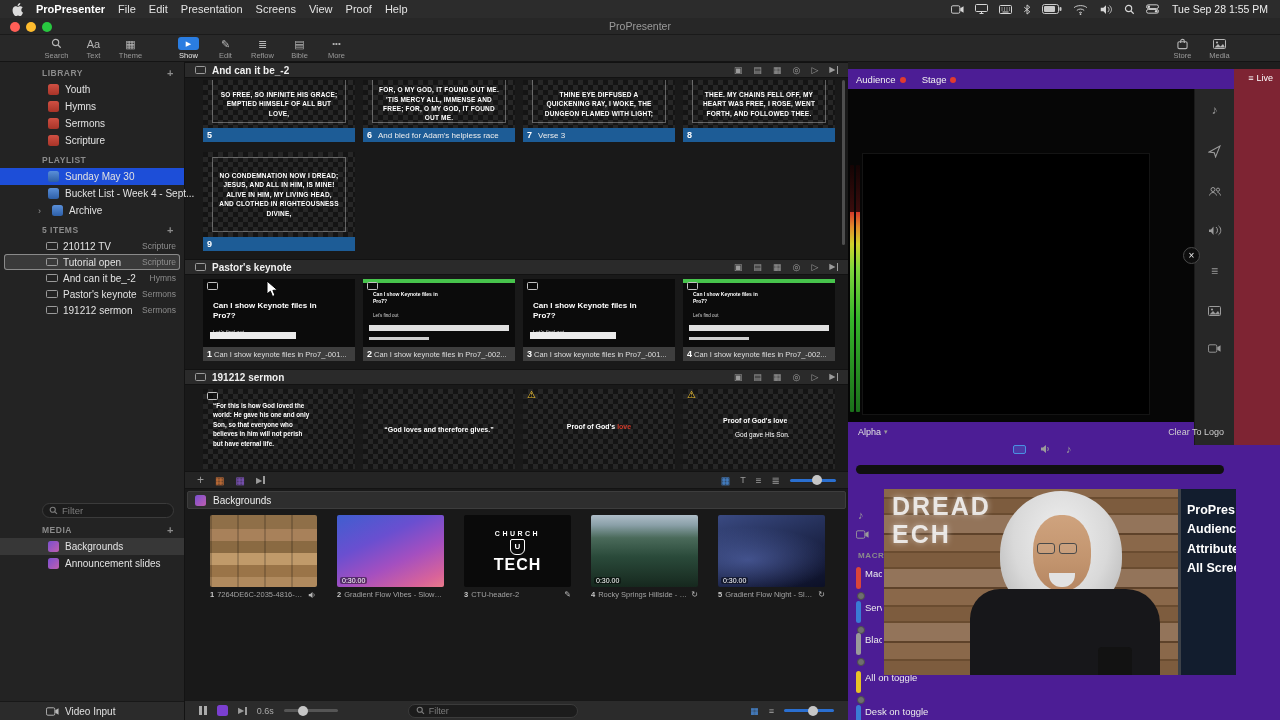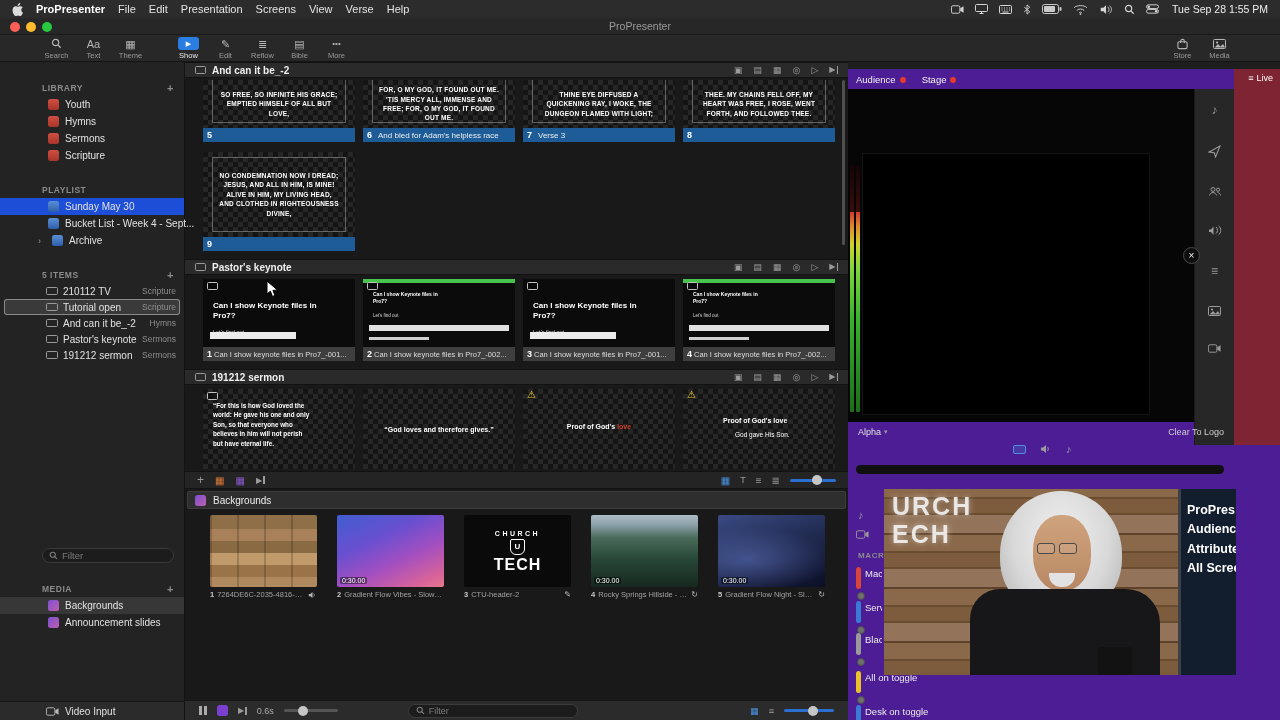--- a/index.html
+++ b/index.html
@@ -25,21 +25,21 @@
 .toolbar{position:absolute;top:35px;left:0;right:0;height:27px;background:#282828;border-bottom:1px solid #141414;z-index:38}
 .tgroup{position:absolute;top:0;height:27px;display:flex;align-items:center}
 .tool{display:flex;flex-direction:column;align-items:center;justify-content:center;width:37px;gap:1px;cursor:default}
 .tool .glyph{font-size:11px;line-height:12px;height:13px;color:#b5b5b5;display:flex;align-items:center;justify-content:center}
 .tool .lbl{font-size:7.5px;color:#9a9a9a}
 .show-box{width:21px;height:13px;border-radius:3px;background:#2a7de1;display:flex;align-items:center;justify-content:center;color:#fff;font-size:7px}
 .tool.active .lbl{color:#e8e8e8}
 
 
 .sidebar{position:absolute;top:62px;left:0;width:185px;bottom:0;background:#232323;border-right:1px solid #131313;z-index:10}
-.sb-header{display:flex;align-items:center;height:16px;padding:0 10px 0 42px;font-size:8.5px;font-weight:700;letter-spacing:.5px;color:#8b8b8b;margin-top:18px}
+.sb-header{display:flex;align-items:center;height:16px;padding:0 10px 0 42px;font-size:8.5px;font-weight:700;letter-spacing:.5px;color:#8b8b8b;margin-top:3px}
 .sb-header .plus{margin-left:auto;font-size:11px;color:#8b8b8b;cursor:default}
 .sb-row{display:flex;align-items:center;height:17px;padding:0 8px 0 48px;font-size:10px;color:#e2e2e2;gap:6px;cursor:default;white-space:nowrap}
 .sb-ico{width:11px;height:11px;border-radius:2.5px;flex:none}
 .sb-ico.red{background:linear-gradient(180deg,#d05043,#a83428)}
 .sb-ico.blue{background:linear-gradient(180deg,#5a8fd8,#2d5fa8)}
 .sb-ico.purple{background:linear-gradient(135deg,#7a4fd0,#c05fb0)}
 .sb-row.sel-play{background:#1d4ed8}
 .sb-row .chev{color:#9a9a9a;font-size:9px;margin-left:-10px;width:8px}
 .it-row{display:flex;align-items:center;height:16px;margin:0 4px;padding:0 4px 0 42px;font-size:10px;color:#e2e2e2;gap:5px;border-radius:3px;white-space:nowrap;cursor:default}
 .it-row.sel{background:#3a3a3a;box-shadow:inset 0 0 0 1px #8a8a8a}
@@ -177,21 +177,21 @@
         <svg class="ico" width="11" height="13" viewBox="0 0 11 13">
           <path d="M7.6 2.1c-.5.6-1.3 1-2 .9-.1-.7.3-1.5.7-2C6.8.4 7.6 0 8.3 0c.1.8-.2 1.5-.7 2.1zM8.3 3.2c-1-.1-1.9.6-2.4.6-.5 0-1.3-.6-2.1-.6-1.1 0-2.1.6-2.7 1.6C0 6.9.8 9.9 1.9 11.5c.5.8 1.2 1.6 2 1.6.8 0 1.1-.5 2.1-.5s1.3.5 2.1.5c.9 0 1.5-.8 2-1.6.6-.9.9-1.8.9-1.9-.1 0-1.7-.7-1.7-2.6 0-1.7 1.3-2.5 1.4-2.5-.8-1.2-2-1.3-2.4-1.3z" fill="#dcdcdc"></path>
         </svg>
       </span>
     <span class="app-name mi">ProPresenter</span>
     <span class="mi">File</span>
     <span class="mi">Edit</span>
     <span class="mi">Presentation</span>
     <span class="mi">Screens</span>
     <span class="mi">View</span>
-    <span class="mi">Verse</span>
+    <span class="mi">Proof</span>
     <span class="mi">Help</span>
     <span class="spacer"></span>
     <span class="status-icons">
       <span>
           <svg class="ico" width="13" height="9" viewBox="0 0 14 9">
             <rect x="0.5" y="0.5" width="9" height="8" rx="1.5" fill="none" stroke="#d6d6d6"></rect>
             <path d="M10 3.2 13.5 1v7L10 5.8z" fill="#d6d6d6"></path>
           </svg>
         </span>
       <span>
@@ -840,21 +840,21 @@
     <div class="macro full" style="top:636px">
       <div class="m-top">
           <span class="pill" style="background: rgb(58, 123, 213);"></span>
           <span class="m-label">Desk on toggle</span>
         </div>
 
     </div>
 
     <div class="webcam">
       <div class="wall-txt">
-        <div>URCH</div>
+        <div>DREAD</div>
         <div>ECH</div>
       </div>
       <div class="hair"></div>
       <div class="face"></div>
       <div class="glasses">
           <i></i>
           <i></i>
         </div>
       <div class="stache"></div>
       <div class="torso"></div>

